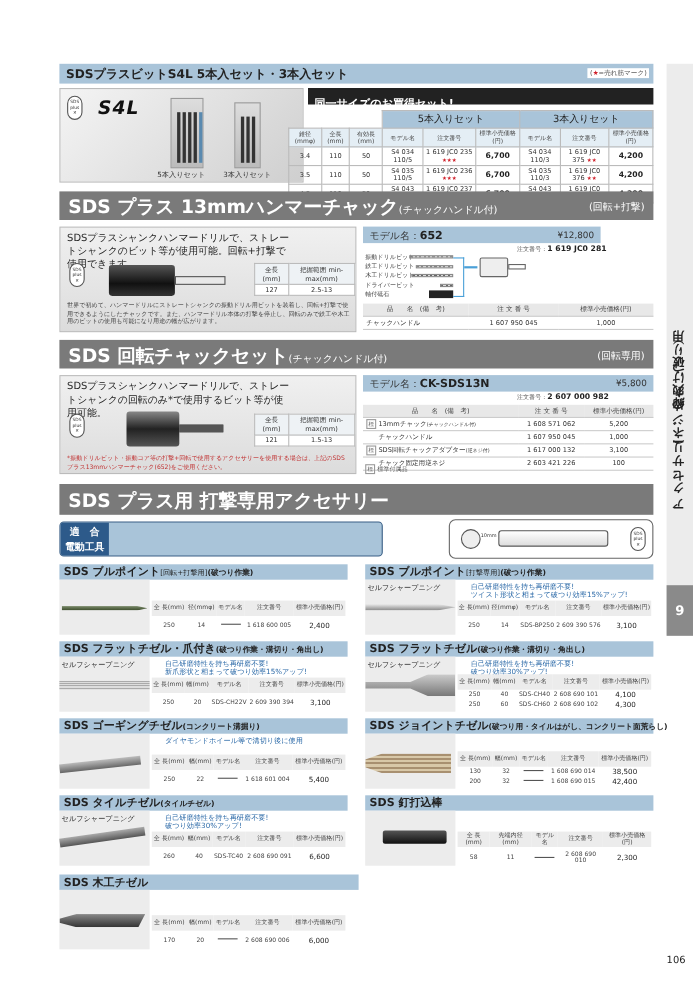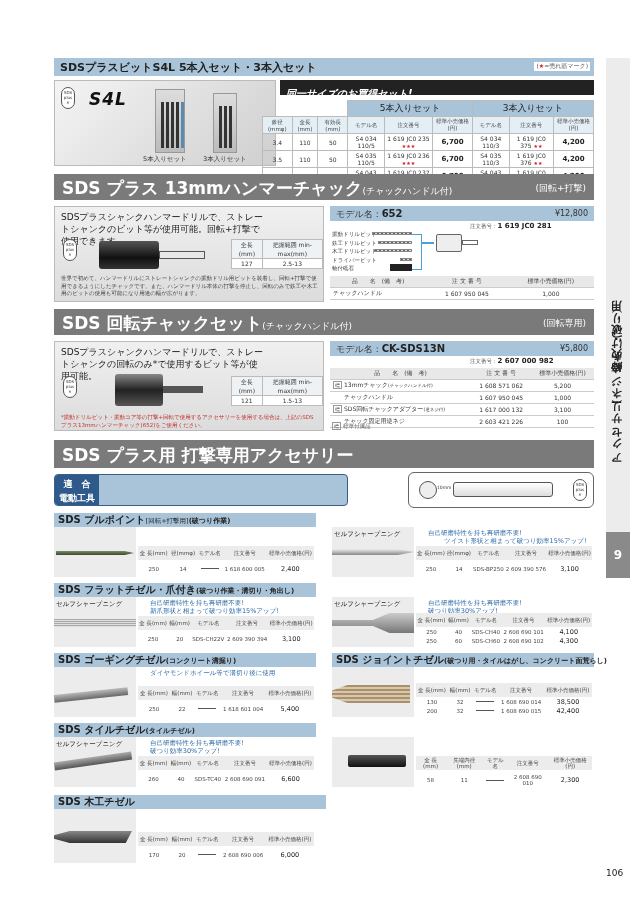--- a/index.html
+++ b/index.html
@@ -17,21 +17,21 @@
   .s1-note { position: absolute; right: 4px; top: 4px; font-size: 6px; color: #555; background: #fff; padding: 0 2px; }
   .s1-note .star { color: #d0202a; }
 
   .s1-img { left: 54px; top: 80px; width: 222px; height: 86px; background: linear-gradient(135deg, #f4f4f4, #cfcfcf); border: 1px solid #bbb; }
   .sds-logo { position: absolute; width: 14px; height: 22px; border: 1.5px solid #555; border-radius: 7px; background: #fff; font-size: 4px; text-align: center; line-height: 5px; padding-top: 2px; color: #333; }
   .s4l-logo { position: absolute; left: 34px; top: 8px; font-size: 17px; font-weight: bold; font-style: italic; color: #111; letter-spacing: 1px; }
   .pack { position: absolute; background: linear-gradient(180deg, #ddd, #bbb); border: 1px solid #999; }
   .pack .bit { position: absolute; top: 12px; width: 3px; background: #333; }
   .pack-label { position: absolute; font-size: 6.5px; color: #333; }
 
-  .s1-banner { left: 280px; top: 80px; width: 314px; height: 15px; background: #222; color: #fff; font-size: 10px; font-weight: bold; padding: 7px 6px; font-style: italic; }
+  .s1-banner { left: 280px; top: 80px; width: 314px; height: 15px; background: #222; color: #fff; font-size: 10px; font-weight: bold; padding: 7px 6px; }
 
   table { border-collapse: collapse; }
   .t1 { position: absolute; left: 262px; top: 100px; width: 332px; font-size: 6px; }
   .t1 td, .t1 th { border: 1px solid #bbb; text-align: center; padding: 1px 1px; font-weight: normal; height: 10px; }
   .t1 .grp { background: #a9c4d9; font-size: 9px; color: #222; height: 14px; }
   .t1 .hdr { background: #e4eef5; color: #444; font-size: 5.5px; }
   .t1 .price { font-weight: bold; font-size: 7px; color: #222; }
   .t1 .dots { color: #d0202a; font-size: 5px; }
   .t1 .blank { border: none; background: transparent; }
 
@@ -198,21 +198,21 @@
         </tr>
     <tr>
           <td>127</td>
           <td>2.5-13</td>
         </tr>
   </tbody>
     </table>
   <div class="desc" style="top:68px;width:258px;">世界で初めて、ハンマードリルにストレートシャンクの振動ドリル用ビットを装着し、回転+打撃で使用できるようにしたチャックです。また、ハンマードリル本体の打撃を停止し、回転のみで鉄工や木工用のビットの使用も可能になり用途の幅が広がります。</div>
 </div>
 
-<div class="abs model-bar" style="left:330px;top:206px;width:264px;">
+<div class="abs model-bar" style="left:330px;top:206px;width:216px;">
   <span class="lbl"><span>モデル名：</span><b>652</b></span>
   <span class="pr">¥12,800</span>
 </div>
 <div class="order" style="left:470px;top:222px;"><span>注文番号：</span><b>1 619 JC0 281</b></div>
 
 <div class="bit-list" style="left:332px;top:230px;">
   <div>振動ドリルビット</div>
   <div>鉄工ドリルビット</div>
   <div>木工ドリルビット</div>
   <div>ドライバービット</div>
@@ -348,26 +348,29 @@
             <td>250</td>
             <td>14</td>
             <td><span class="dash"></span></td>
             <td>1 618 600 005</td>
             <td class="pr">2,400</td>
           </tr>
         </tbody>
       </table>
     </div>
     <div class="abs" style="left:332px;top:513px;width:262px;height:66px;">
+      <div class="abs acc-head" style="left:0;top:0;width:262px;">
+        <span class="t"><span>SDS ブルポイント</span><span class="thin">[打撃専用]</span><small>(破つり作業)</small></span>
+      </div>
       <div class="abs acc-img" style="left:0;top:14px;width:82px;height:50px;">
         <div class="acc-tool" style="left:0;top:22px;width:82px;height:6px;background:linear-gradient(180deg,#eee,#888);clip-path:polygon(0 0,80% 0,100% 50%,80% 100%,0 100%);"></div>
       </div>
       <span class="selfsharp" style="left:2px;top:17px;">セルフシャープニング</span>
       <div class="feat" style="left:96px;top:16px;">自己研磨特性を持ち再研磨不要!</div>
-      <div class="feat" style="left:112px;top:24px;">ツイスト形状と相まって破つり効率15%アップ!</div>
+      <div class="feat" style="left:96px;top:24px;">ツイスト形状と相まって破つり効率15%アップ!</div>
       <table class="at" style="left:84px;top:33px;width:176px;">
         <tbody>
           <tr class="h">
             <td>全 長(mm)</td>
             <td>径(mmφ)</td>
             <td>モデル名</td>
             <td>注文番号</td>
             <td>標準小売価格(円)</td>
           </tr>
           <tr>
@@ -409,20 +412,23 @@
             <td>250</td>
             <td>20</td>
             <td>SDS-CH22V</td>
             <td>2 609 390 394</td>
             <td class="pr">3,100</td>
           </tr>
         </tbody>
       </table>
     </div>
     <div class="abs" style="left:332px;top:583px;width:262px;height:66px;">
+      <div class="abs acc-head" style="left:0;top:0;width:262px;">
+        <span class="t"><span>SDS フラットチゼル</span><span class="thin"></span><small>(破つり作業・溝切り・角出し)</small></span>
+      </div>
       <div class="abs acc-img" style="left:0;top:14px;width:82px;height:50px;">
         <div class="acc-tool" style="left:0;top:16px;width:82px;height:20px;background:linear-gradient(180deg,#ccc,#777);clip-path:polygon(0 35%,50% 35%,70% 0,100% 0,100% 100%,70% 100%,50% 65%,0 65%);"></div>
       </div>
       <span class="selfsharp" style="left:2px;top:17px;">セルフシャープニング</span>
       <div class="feat" style="left:96px;top:16px;">自己研磨特性を持ち再研磨不要!</div>
       <div class="feat" style="left:96px;top:24px;">破つり効率30%アップ!</div>
       <table class="at" style="left:84px;top:30px;width:176px;">
         <tbody>
           <tr class="h">
             <td>全 長(mm)</td>
@@ -537,20 +543,23 @@
             <td>260</td>
             <td>40</td>
             <td>SDS-TC40</td>
             <td>2 608 690 091</td>
             <td class="pr">6,600</td>
           </tr>
         </tbody>
       </table>
     </div>
     <div class="abs" style="left:332px;top:723px;width:262px;height:66px;">
+      <div class="abs acc-head" style="left:0;top:0;width:262px;">
+        <span class="t"><span>SDS 釘打込棒</span><span class="thin"></span><small></small></span>
+      </div>
       <div class="abs acc-img" style="left:0;top:14px;width:82px;height:50px;">
         <div class="acc-tool" style="left:16px;top:18px;width:58px;height:12px;background:linear-gradient(180deg,#555,#111);border-radius:2px;"></div>
       </div>
       <table class="at" style="left:84px;top:33px;width:176px;">
         <tbody>
           <tr class="h">
             <td>全 長(mm)</td>
             <td>先端内径(mm)</td>
             <td>モデル名</td>
             <td>注文番号</td>

